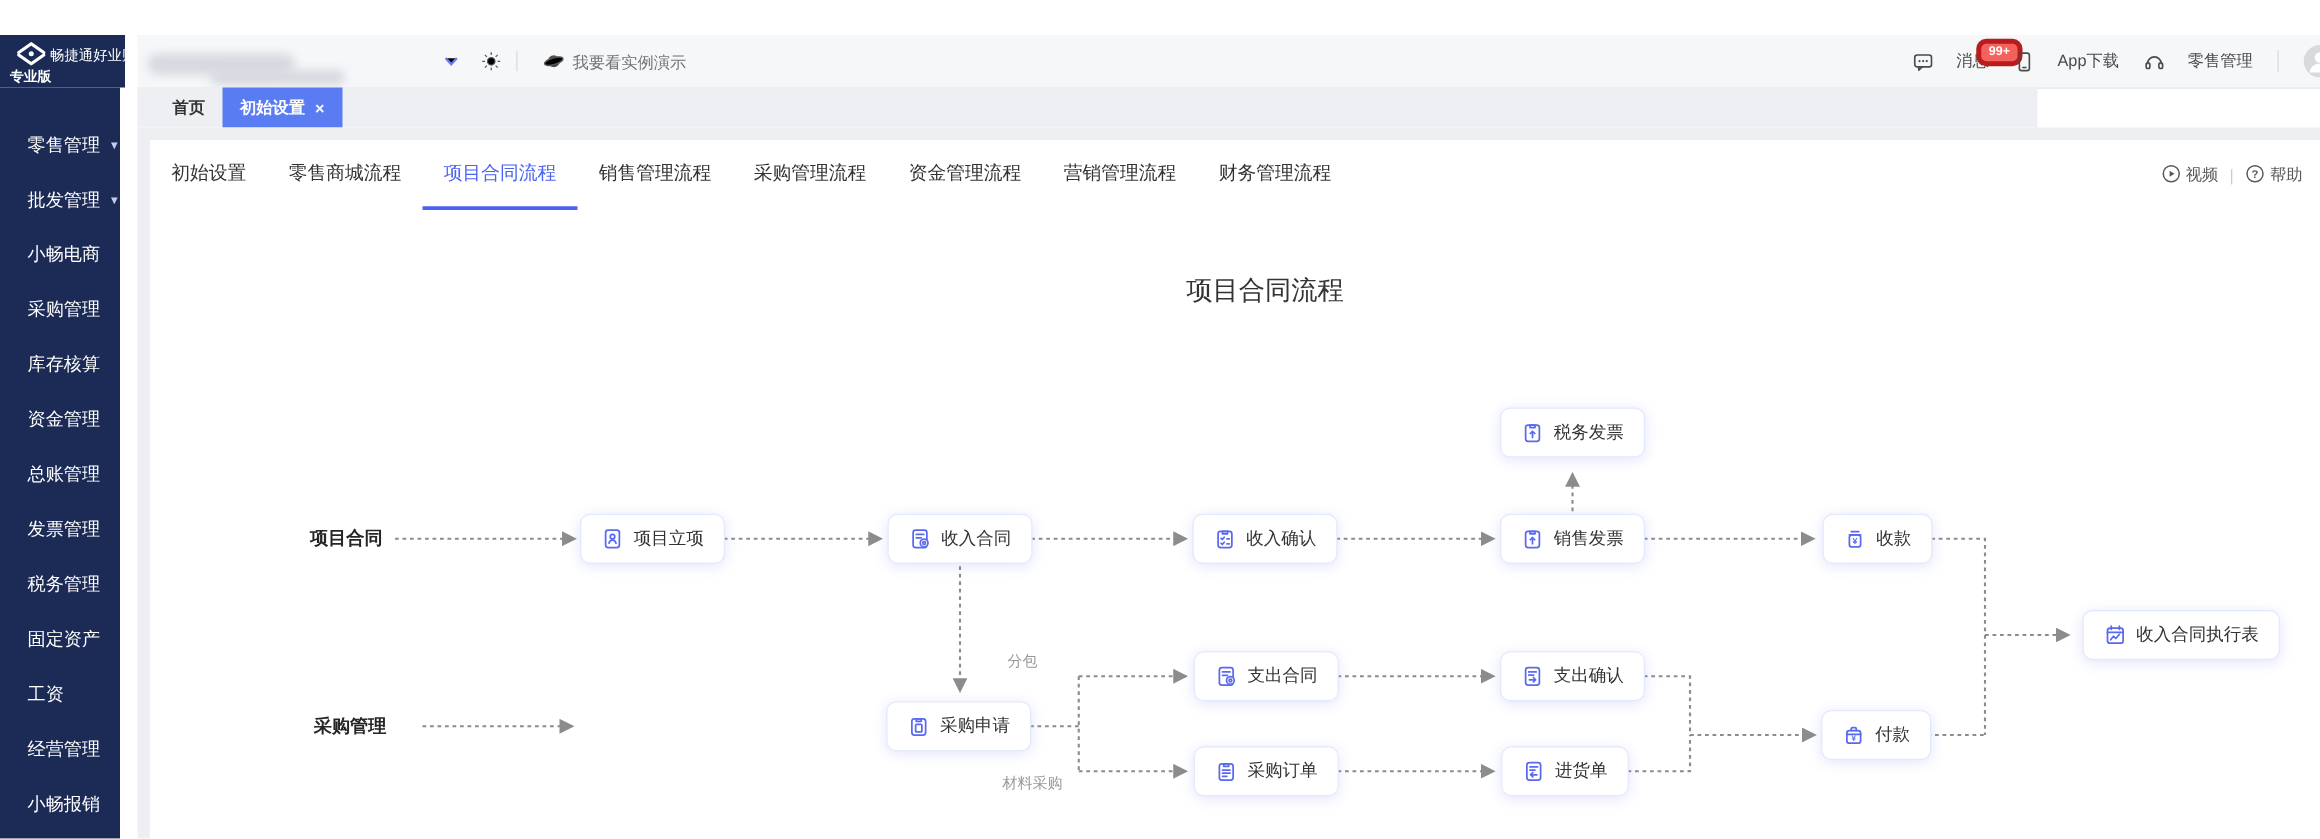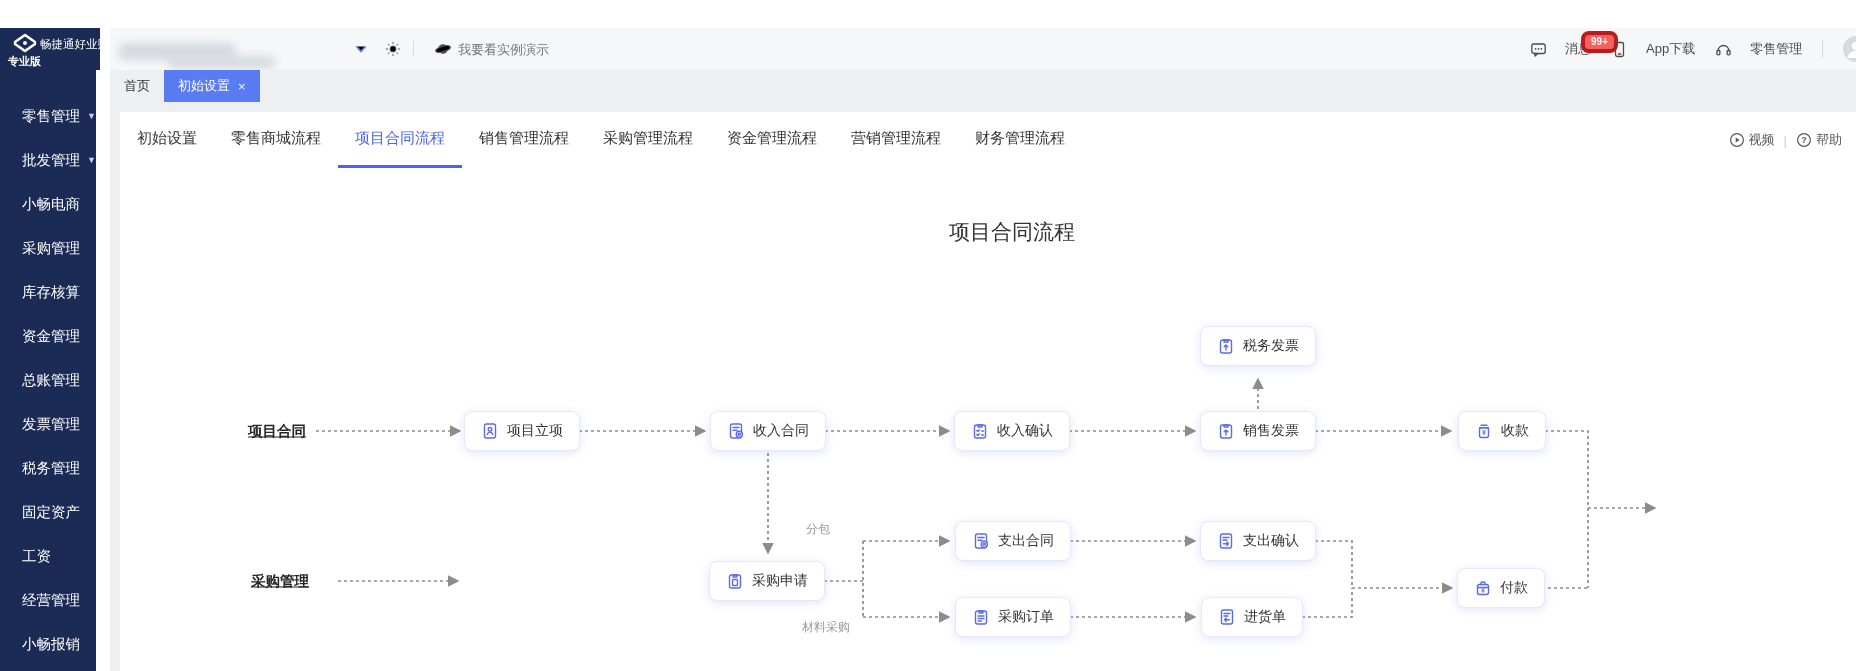--- a/index.html
+++ b/index.html
@@ -28,22 +28,22 @@
   .header-right{position:absolute;left:1420px;top:0;height:42px;display:flex;align-items:center;gap:20px;
                 font-size:13px;color:#4a4a4a;white-space:nowrap;}
   .hgroup{display:flex;align-items:center;gap:18px;position:relative;cursor:pointer;}
   .badge{position:absolute;top:-9px;right:-27px;background:var(--badge-red,#f5615c);color:#fff;
          font-size:10px;line-height:14px;padding:0 6px;border-radius:8px;border:4px solid #b91c1c;font-weight:700;}
   .vdiv{width:1px;height:18px;background:#d8dade;}
   .avatar{width:26px;height:26px;border-radius:50%;background:#d8dade;overflow:hidden;flex:none;}
   .uname{font-size:13px;color:#4a4a4a;}
 
   
-  .tabstrip{left:110px;top:70px;width:1746px;height:32px;background:var(--strip-bg,#edeff3);
-            display:flex;align-items:stretch;padding-left:0;box-sizing:border-box;}
+  .tabstrip{left:110px;top:70px;width:1520px;height:32px;background:var(--strip-bg,#edeff3);
+            display:flex;align-items:stretch;padding-left:14px;box-sizing:border-box;font-weight:bold;}
   .wtab{display:flex;align-items:center;padding:0 14px;font-size:13px;color:#333;cursor:pointer;}
   .wtab.active{background:var(--active-tab,#5a7cf2);color:#fff;gap:8px;}
   .wtab .x{font-size:13px;line-height:1;opacity:.95;}
 
   
   .sidebar{left:0;top:70px;width:96px;height:601px;background:var(--navy,#1c2b55);
            padding-top:24px;box-sizing:border-box;}
   .sitem{height:44px;line-height:44px;padding-left:22px;color:#fff;font-size:14.5px;font-weight:500;
          white-space:nowrap;cursor:pointer;}
   .sitem .caret{font-size:9px;margin-left:7px;color:#c2cdec;vertical-align:2px;}
@@ -52,38 +52,38 @@
   .contentbg{left:110px;top:102px;width:1746px;height:569px;background:var(--strip-bg,#edeff3);}
   .card{left:120px;top:112px;width:1736px;height:559px;background:#fff;}
 
   
   .flowtabs{position:absolute;left:0;top:0;width:1736px;height:56px;display:flex;align-items:stretch;}
   .ftab{display:flex;align-items:center;padding:0 17px;font-size:15px;color:#333;cursor:pointer;
         border-bottom:3px solid transparent;box-sizing:border-box;}
   .ftab.active{color:var(--flow-active,#4a63f2);border-bottom-color:var(--flow-active,#4a63f2);font-weight:500;}
   .tabactions{position:absolute;right:14px;top:0;height:56px;display:flex;align-items:center;gap:9px;
               font-size:13px;color:#595959;}
-  .tabactions .grp{display:flex;align-items:center;gap:4px;cursor:pointer;}
+  .tabactions .grp{display:flex;gap:4px;cursor:pointer;}
   .sep{color:#c9ccd2;}
 
   
   .diagram{position:absolute;left:0;top:56px;width:1736px;height:503px;}
   .dtitle{position:absolute;left:892px;top:50px;transform:translateX(-50%);
           font-size:21px;color:#333;font-weight:500;white-space:nowrap;}
   .connect{position:absolute;left:0;top:0;}
   .node{position:absolute;transform:translate(-50%,-50%);display:flex;align-items:center;gap:8px;
         height:40px;padding:0 16px;background:#fff;border:1px solid var(--node-border,#e4e8fc);
         border-radius:8px;box-shadow:0 2px 10px rgba(90,106,240,.18);white-space:nowrap;cursor:pointer;
         box-sizing:border-box;}
   .nlabel{font-size:14px;color:#333;}
   .nicon{width:18px;height:18px;flex:none;}
   .nicon *{stroke:var(--node-blue,#5a6af0);fill:none;stroke-width:1.4;stroke-linecap:round;stroke-linejoin:round;}
   .nicon text{stroke:none;fill:var(--node-blue,#5a6af0);font-weight:700;}
   .nicon .wfill{fill:#fff;}
-  .rowlabel{position:absolute;transform:translate(-50%,-50%);font-size:14.5px;font-weight:700;color:#262626;white-space:nowrap;text-decoration:underline;}
+  .rowlabel{position:absolute;transform:translate(-50%,-50%);font-size:14.5px;font-weight:700;color:#262626;white-space:nowrap;}
   .branchlabel{position:absolute;transform:translate(-50%,-50%);font-size:12px;color:#999;white-space:nowrap;}
 
   .hdr-icon *{stroke:#4a4a4a;fill:none;stroke-width:1.3;stroke-linecap:round;stroke-linejoin:round;}
   .hdr-icon .dot{fill:#4a4a4a;stroke:none;}
   .gear-icon *{stroke:#595959;}
   .chev-icon *{stroke:#6b7cf0;stroke-width:1.8;}
   .planet-icon *{stroke:#595959;stroke-width:1.2;}
   .act-icon *{stroke:#595959;fill:none;stroke-width:1.2;}
   .act-icon .fillp{fill:#595959;stroke:none;}
   .act-icon text{stroke:none;fill:#595959;font-weight:700;}
@@ -345,15 +345,23 @@
         <span class="nlabel">进货单</span>
       </div>
       <div class="node" style="left:1381px;top:420px">
         <svg class="nicon" viewBox="0 0 18 18">
             <rect x="3.5" y="5.5" width="11" height="10" rx="2"></rect>
             <path d="M7 5.5V4a1 1 0 0 1 1-1h2a1 1 0 0 1 1 1v1.5M3.5 8.5h11"></path>
             <text x="9" y="13.6" font-size="6.5" text-anchor="middle">¥</text>
           </svg>
         <span class="nlabel">付款</span>
       </div>
+      <div class="node" style="left:1625px;top:340px">
+        <svg class="nicon" viewBox="0 0 18 18">
+            <rect x="3" y="3.5" width="12.5" height="12" rx="2"></rect>
+            <path d="M6 1.8v2.6M12.5 1.8v2.6M3 6.8h12.5"></path>
+            <path d="M5.5 12.8l2.3-2.8 1.8 1.8 3-3.4"></path>
+          </svg>
+        <span class="nlabel">收入合同执行表</span>
+      </div>
     </div>
   </div>
 </div>
 
 </body></html>

